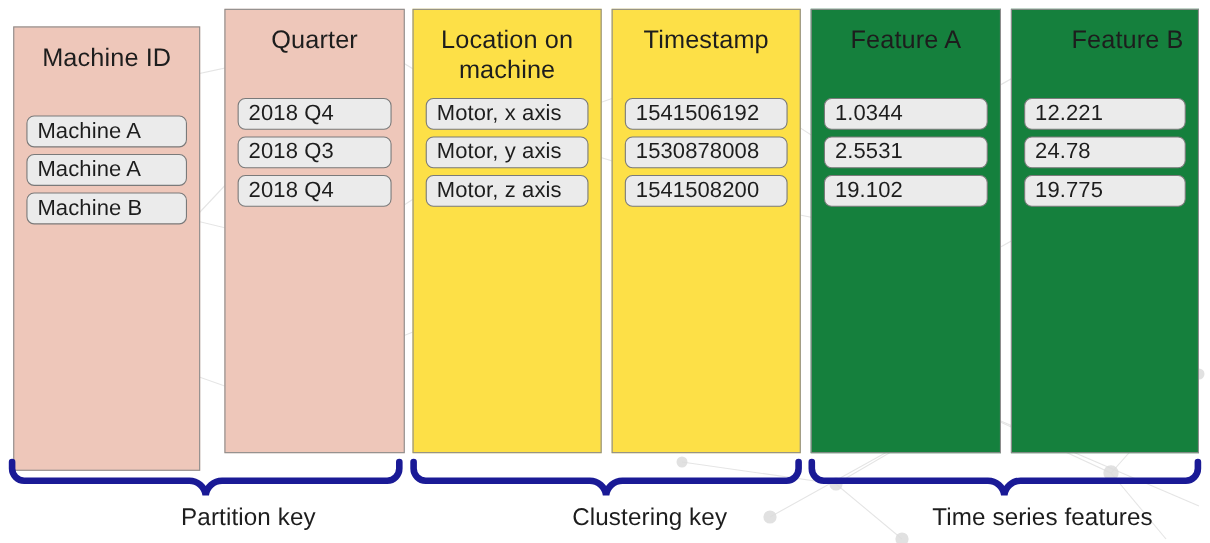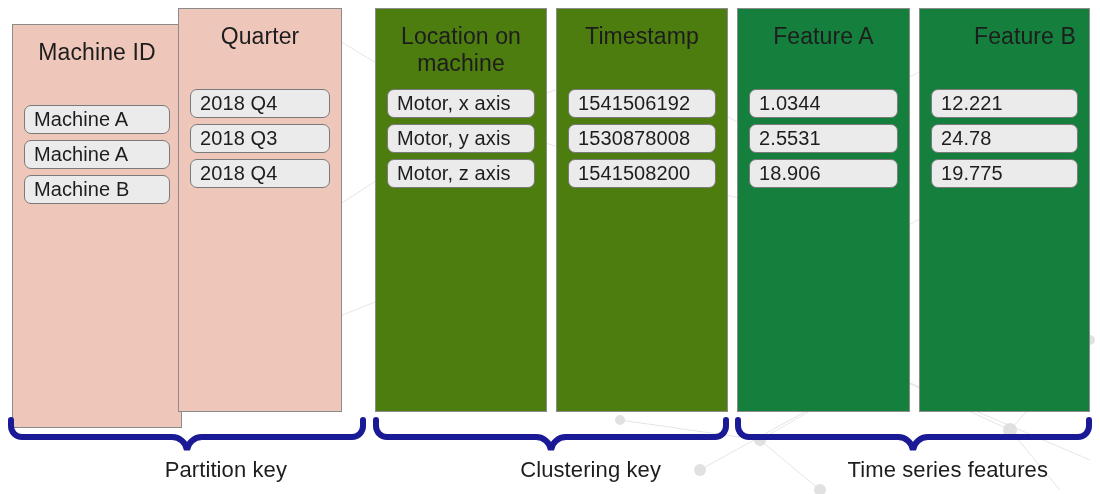--- a/index.html
+++ b/index.html
@@ -43,21 +43,21 @@
     position: absolute;
     top: 8px;
     height: 404px;
     box-sizing: border-box;
     border: 1.5px solid #8c8c8c;
     display: flex;
     flex-direction: column;
     align-items: stretch;
   }
   .column.pink  { background: #eec7ba; }
-  .column.teal  { background: #4d7c0f; }
+  .column.teal  { background: #fde047; }
   .column.gray  { background: #15803d; }
 
   .col-header {
     font-size: 23px;
     color: #1d1d1d;
     text-align: center;
     line-height: 1.18;
     padding: 14px 6px 0 6px;
     font-weight: 400;
     letter-spacing: 0.1px;
@@ -157,21 +157,21 @@
       <div class="col-header">
         <span>Machine ID</span>
       </div>
       <div class="pill-list">
         <div class="pill align-center">Machine A</div>
         <div class="pill align-center">Machine A</div>
         <div class="pill align-center">Machine B</div>
       </div>
     </div>
 
-    <div class="column pink" style="left:178px; width:164px;">
+    <div class="column pink" style="left:204px; width:164px;">
       <div class="col-header">
         <span>Quarter</span>
       </div>
       <div class="pill-list">
         <div class="pill align-center">2018 Q4</div>
         <div class="pill align-center">2018 Q3</div>
         <div class="pill align-center">2018 Q4</div>
       </div>
     </div>
 
@@ -198,21 +198,21 @@
       </div>
     </div>
 
     <div class="column gray" style="left:737px; width:173px;">
       <div class="col-header">
         <span>Feature A</span>
       </div>
       <div class="pill-list">
         <div class="pill">1.0344</div>
         <div class="pill">2.5531</div>
-        <div class="pill">18.906</div>
+        <div class="pill">19.102</div>
       </div>
     </div>
 
     <div class="column gray" style="left:919px; width:171px;padding-left:41px;">
       <div class="col-header">
         <span>Feature B</span>
       </div>
       <div class="pill-list">
         <div class="pill">12.221</div>
         <div class="pill">24.78</div>

